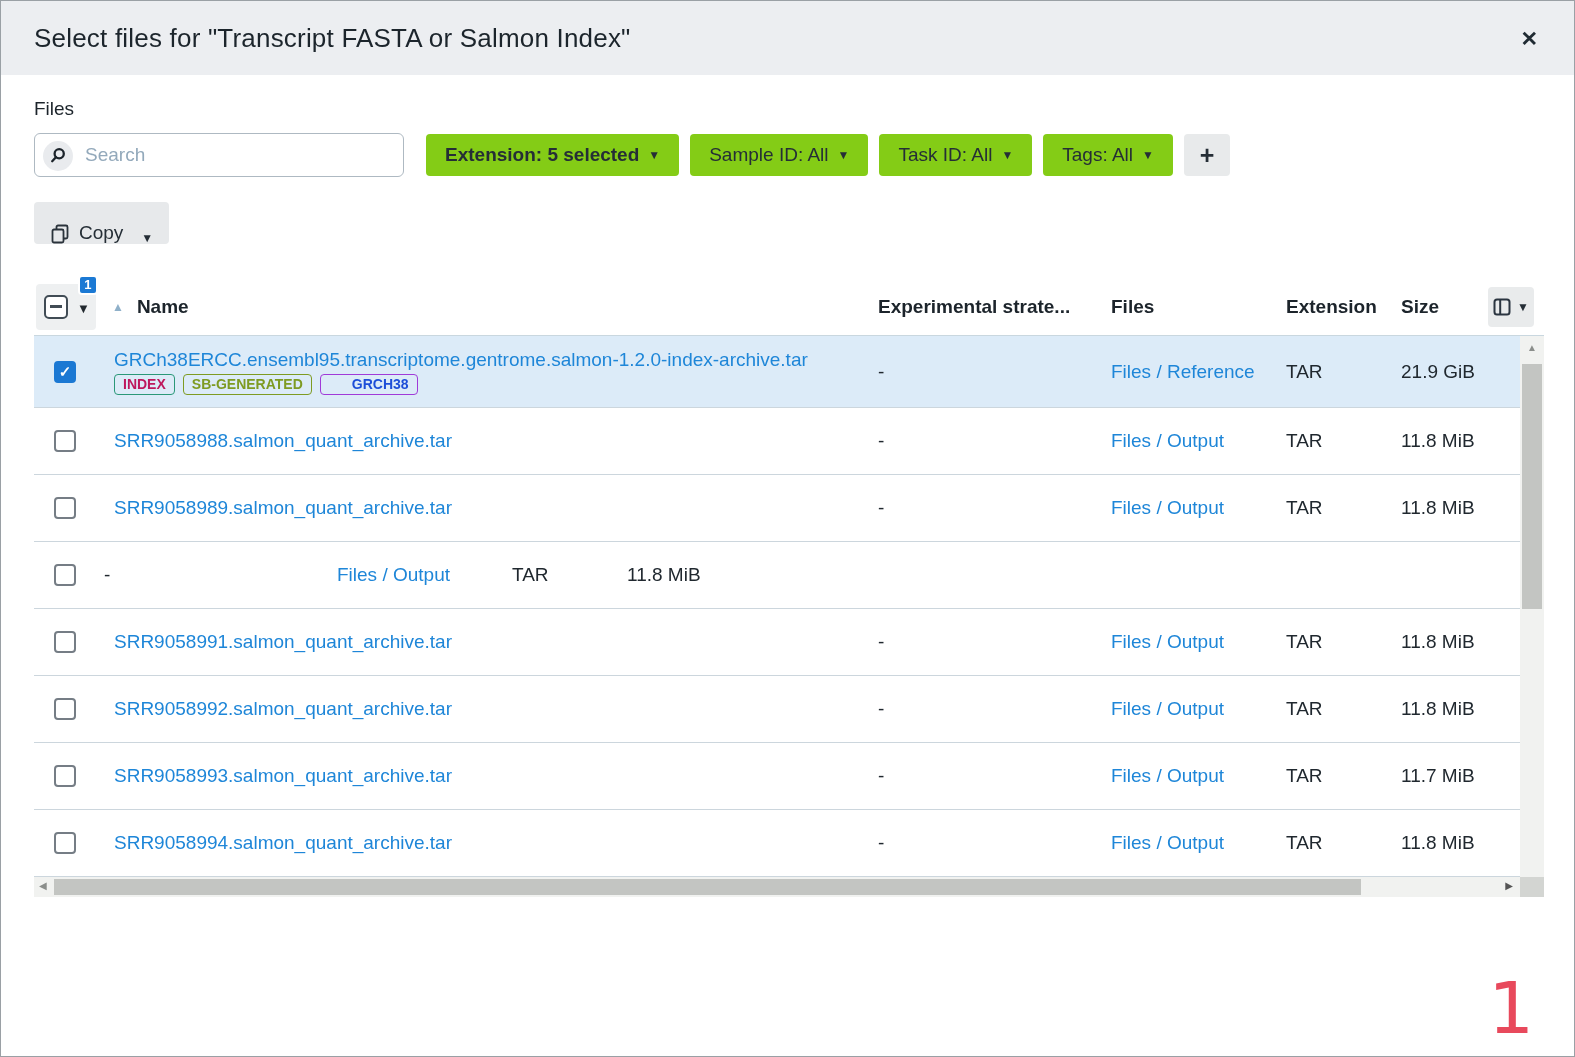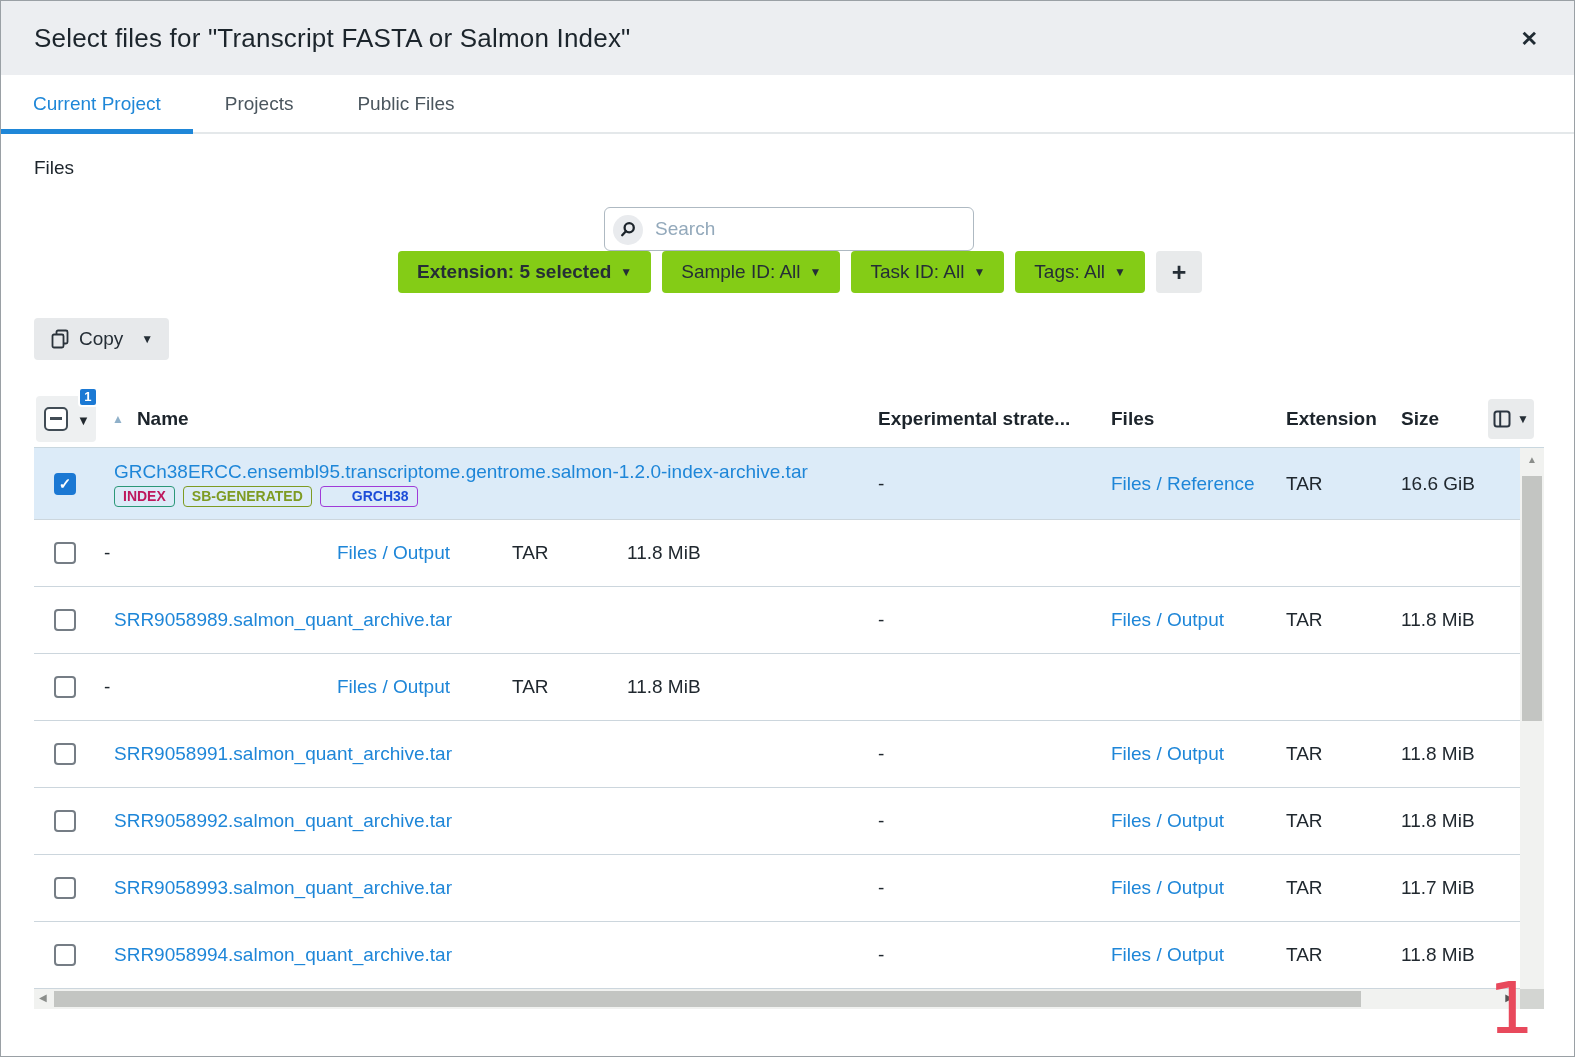--- a/index.html
+++ b/index.html
@@ -30,21 +30,21 @@
   }
   .tab.active { color:#1f87d8; }
   .tab.active::after {
     content:""; position:absolute; left:0; right:0; bottom:-2px; height:5px;
     background:#1f87d8;
   }
   
   .content { padding:0 0 0 33px; }
   .files-label { margin-top:23px; font-size:19px; color:#1c242b; }
   .controls {
-    margin-top:28px; display:flex; align-items:center; padding-right:30px;flex-direction:column;
+    margin-top:13px; display:flex; align-items:center; padding-right:30px;
   }
   .searchbox {
     width:370px; height:44px; border:1px solid #aeb9c2; border-radius:6px;
     position:relative; background:#fff; flex:none;
   }
   .search-chip {
     position:absolute; left:8px; top:7px; width:30px; height:30px;
     border-radius:50%; background:#e9ebee; display:flex; align-items:center; justify-content:center;
   }
   .searchbox input {
@@ -65,21 +65,21 @@
     font-size:25px; font-weight:bold; color:#252e36; cursor:pointer; line-height:1;
   }
   .savebtn {
     margin-left:auto; height:42px; width:170px; background:#1b78d3; color:#fff;
     border:none; border-radius:4px; font-size:19px; font-family:"Liberation Sans",sans-serif;
     cursor:pointer;
   }
   .copyrow { margin-top:25px; }
   .copybtn {
     height:42px; background:#e7e9eb; border:none; border-radius:4px;
-    display:inline-flex; align-items:center; gap:9px; padding:0 16px;
+    display:inline-flex; align-items:flex-end; gap:9px; padding:0 16px;
     font-size:19px; color:#252e36; font-family:"Liberation Sans",sans-serif; cursor:pointer;
   }
   
   .table { margin:30px 32px 0 33px; position:relative; width:1510px; }
   .thead {
     position:relative; height:58px; padding-right:24px;
     border-bottom:1px solid #c9d7df;
   }
   .thead-inner { display:flex; align-items:center; height:100%; }
   .col-check { width:70px; flex:none; padding-left:20px; display:flex; align-items:center; }
@@ -163,25 +163,20 @@
 </head>
 <body>
 
 <div class="modal">
 
   <div class="titlebar">
     <div class="title">Select files for "Transcript FASTA or Salmon Index"</div>
     <div class="close">✕</div>
   </div>
 
-  <div class="tabs">
-    <div class="tab active">Current Project</div>
-    <div class="tab">Projects</div>
-    <div class="tab">Public Files</div>
-  </div>
 
   <div class="content">
     <div class="files-label">Files</div>
 
     <div class="controls">
       <div class="searchbox">
         <span class="search-chip">
           <svg width="18" height="18" viewBox="0 0 18 18" fill="none" stroke="#1c242b" stroke-width="2.3" stroke-linecap="round">
             <circle cx="10.2" cy="6.8" r="4.6"></circle>
             <line x1="6.9" y1="10.2" x2="3.2" y2="14.2"></line>
@@ -267,25 +262,29 @@
               <span class="tag" style="color: #be185d; border-color: rgb(42, 152, 120);">INDEX</span>
               <span class="tag" style="color: rgb(126, 155, 34); border-color: rgb(126, 155, 34);">SB-GENERATED</span>
               <span class="tag" style="color: #1d4ed8; border-color: rgb(160, 59, 216); padding-left: 31px;">GRCH38</span>
             </div>
     </div>
     <div class="col-strategy cell">-</div>
     <div class="col-path">
       <a class="plink" href="#">Files / Reference</a>
     </div>
     <div class="col-ext cell">TAR</div>
-    <div class="col-size cell">16.6 GiB</div>
-  </div>
-        <div class="trow">
-    <div class="col-check">
-      <span class="cbx"></span>
+    <div class="col-size cell">21.9 GiB</div>
+  </div>
+        <div class="trow">
+    <div class="col-check">
+      <span class="cbx"></span>
+    </div>
+    <div class="col-name">
+      <a class="flink" href="#">SRR9058988.salmon_quant_archive.tar</a>
+
     </div>
     <div class="col-strategy cell">-</div>
     <div class="col-path">
       <a class="plink" href="#">Files / Output</a>
     </div>
     <div class="col-ext cell">TAR</div>
     <div class="col-size cell">11.8 MiB</div>
   </div>
         <div class="trow">
     <div class="col-check">

